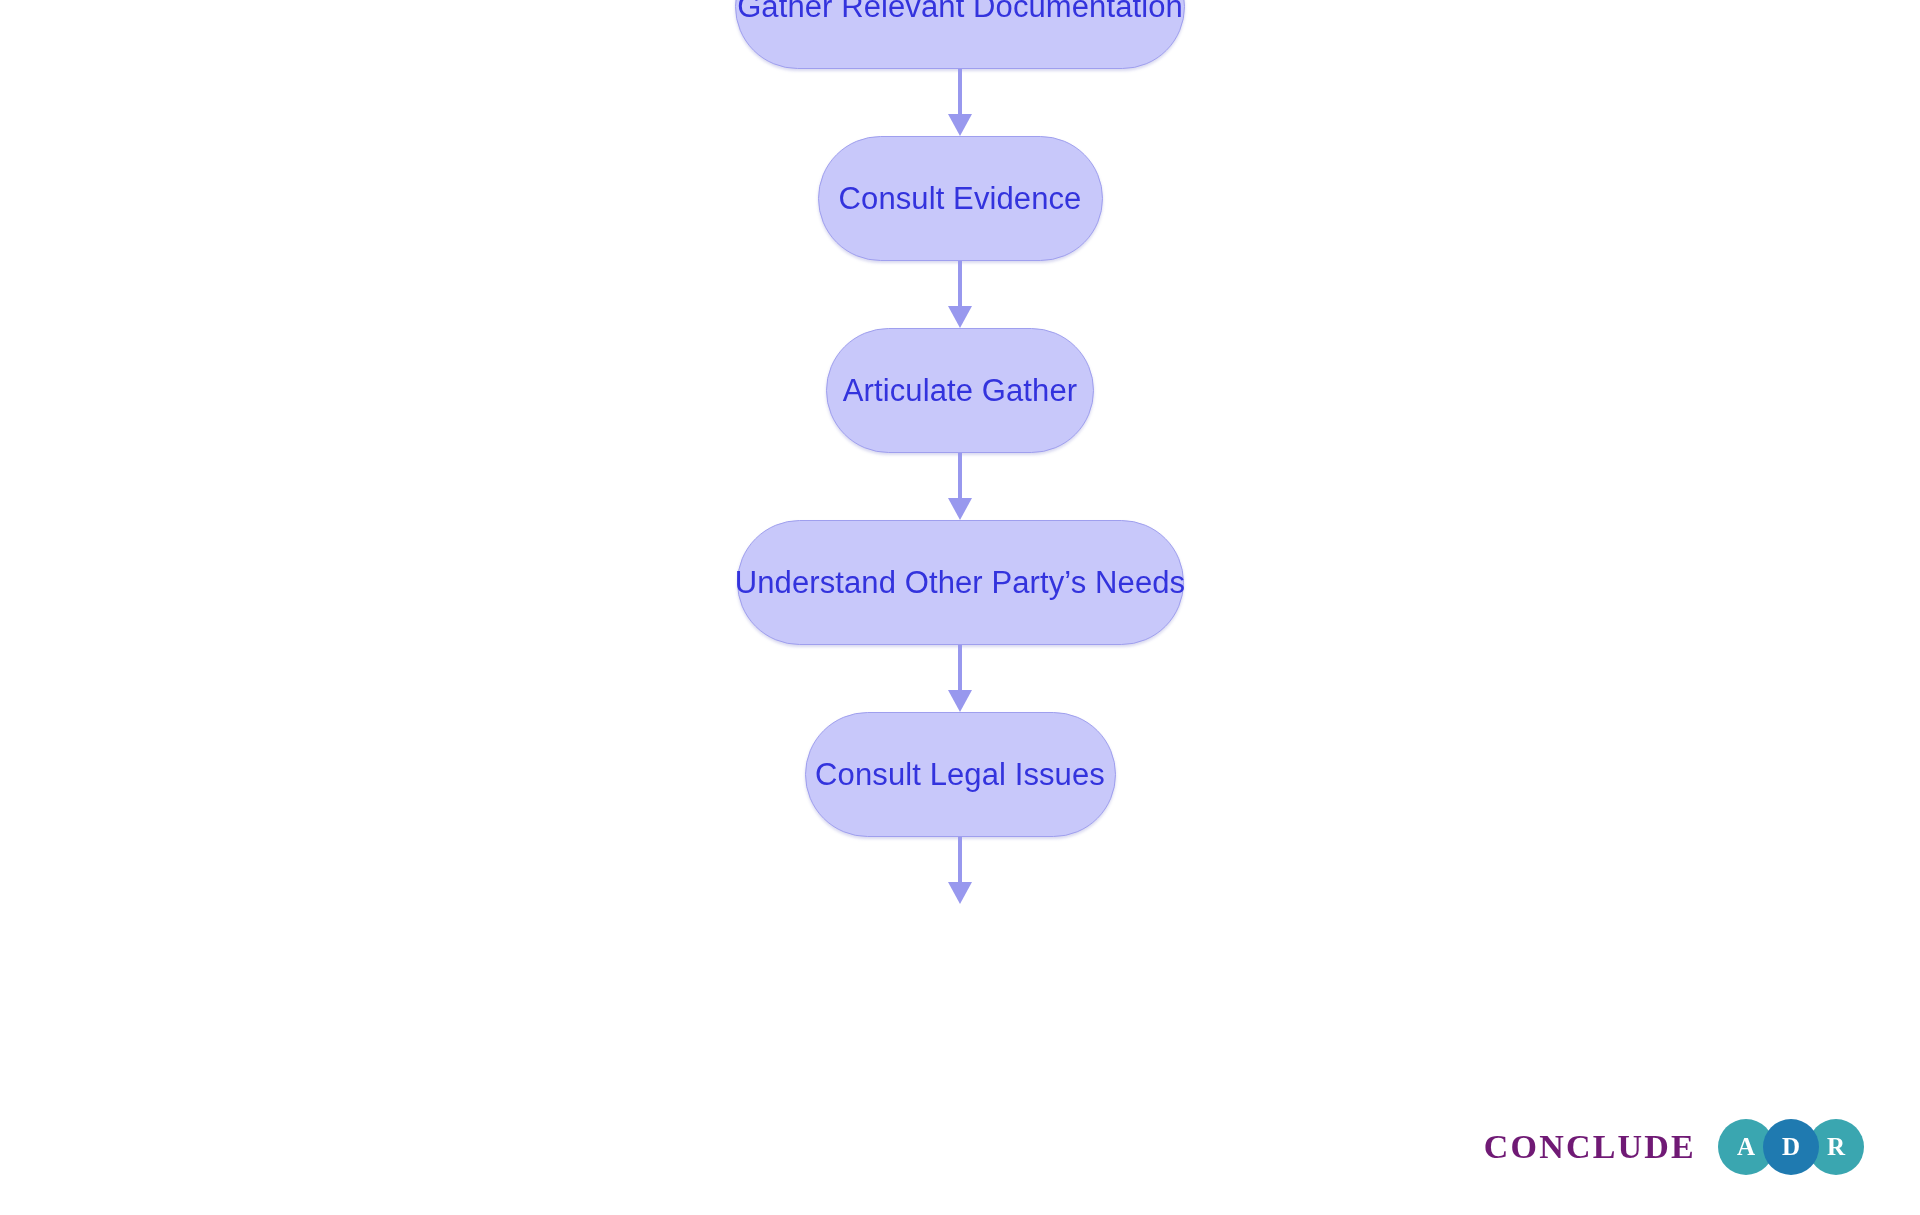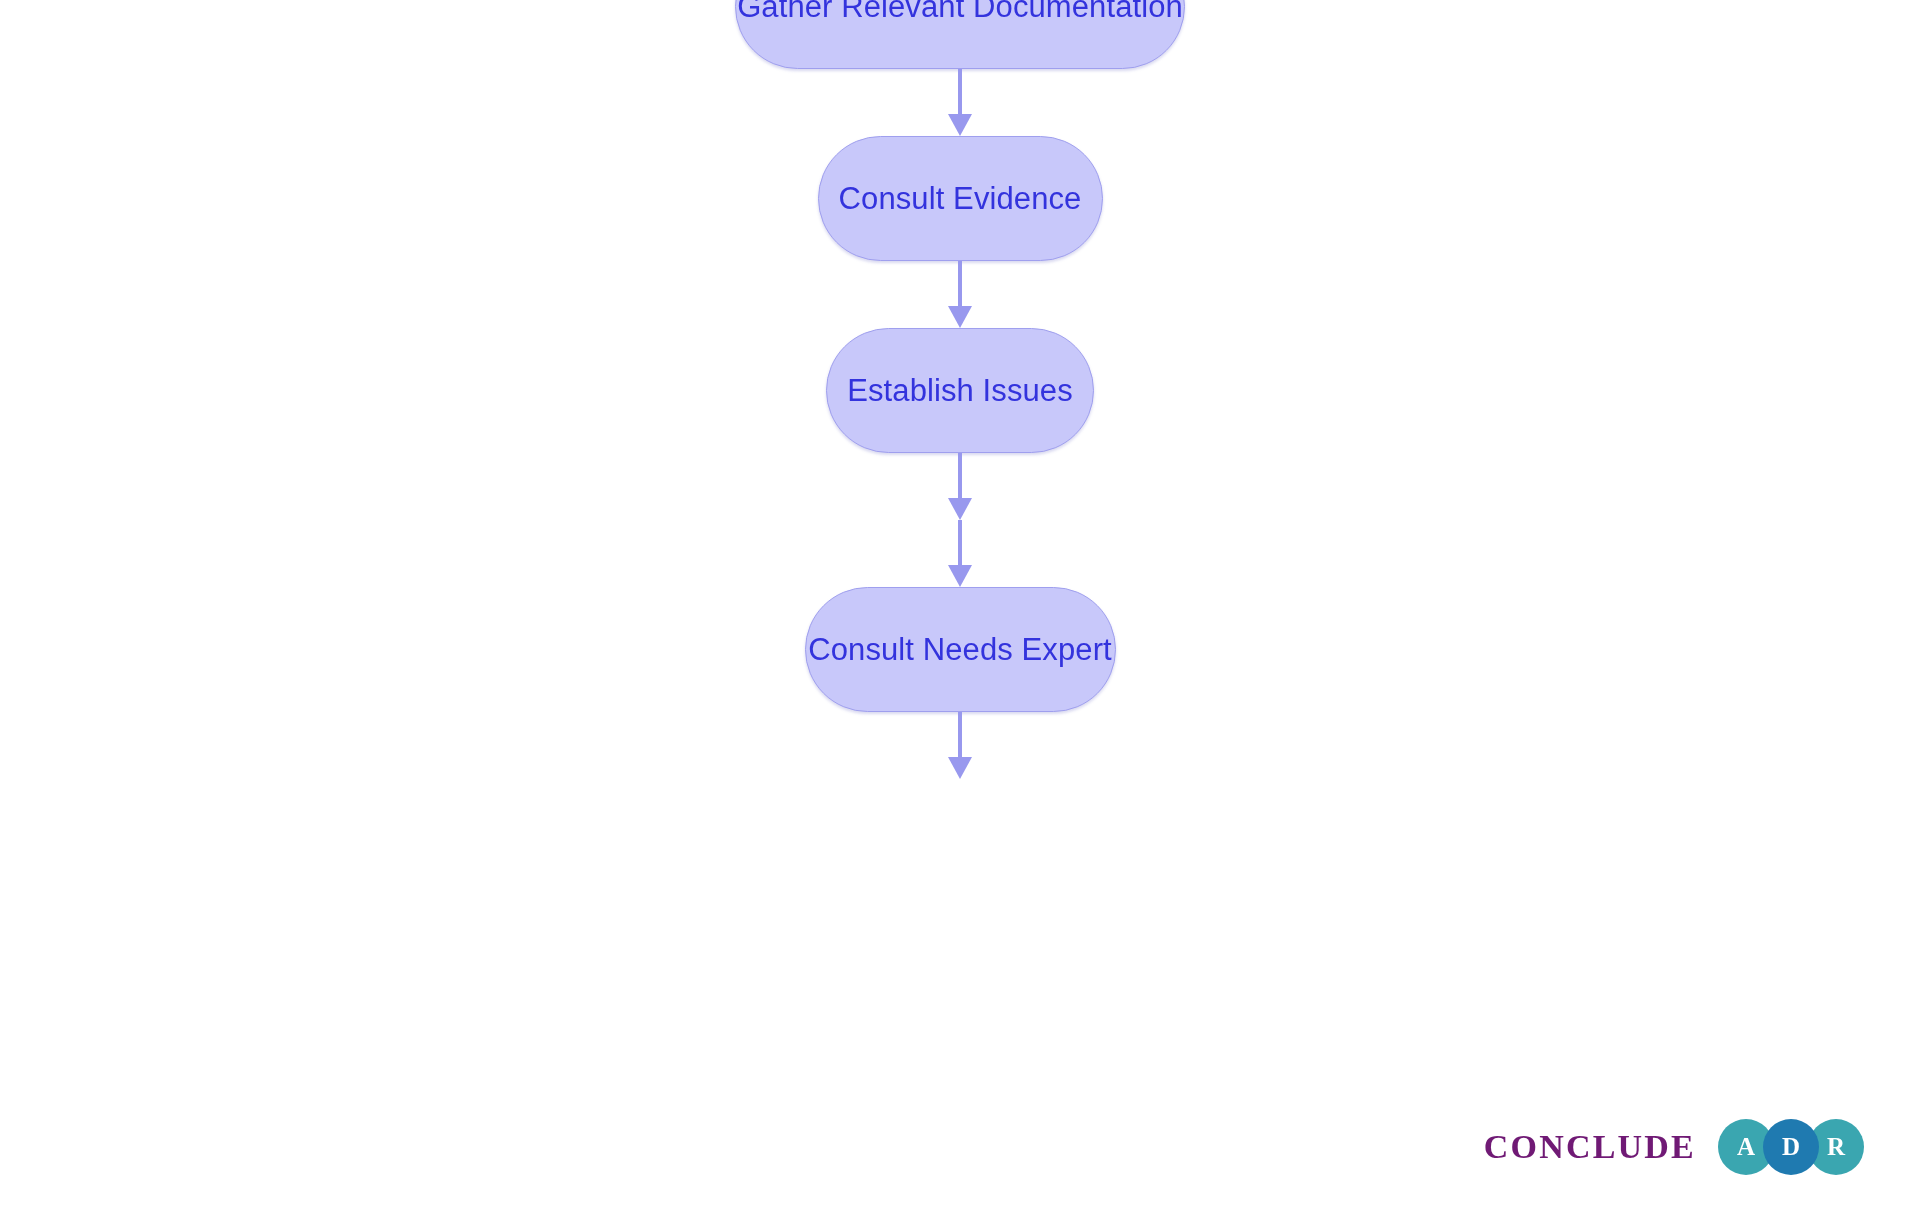--- a/index.html
+++ b/index.html
@@ -139,36 +139,39 @@
     <div class="node" style="width:285px">
       <span>Consult Evidence</span>
     </div>
 
     <div class="connector">
       <div class="stem"></div>
       <div class="head"></div>
     </div>
 
     <div class="node" style="width:268px">
-      <span>Establish Issues</span>
+      <span>Articulate Gather</span>
     </div>
 
     <div class="connector">
       <div class="stem"></div>
       <div class="head"></div>
     </div>
 
+    <div class="node" style="width:447px">
+      <span>Understand Other Party’s Needs</span>
+    </div>
 
     <div class="connector">
       <div class="stem"></div>
       <div class="head"></div>
     </div>
 
     <div class="node" style="width:311px">
-      <span>Consult Needs Expert</span>
+      <span>Consult Legal Issues</span>
     </div>
 
     <div class="connector">
       <div class="stem"></div>
       <div class="head"></div>
     </div>
 
 
   </div>
 </div>

